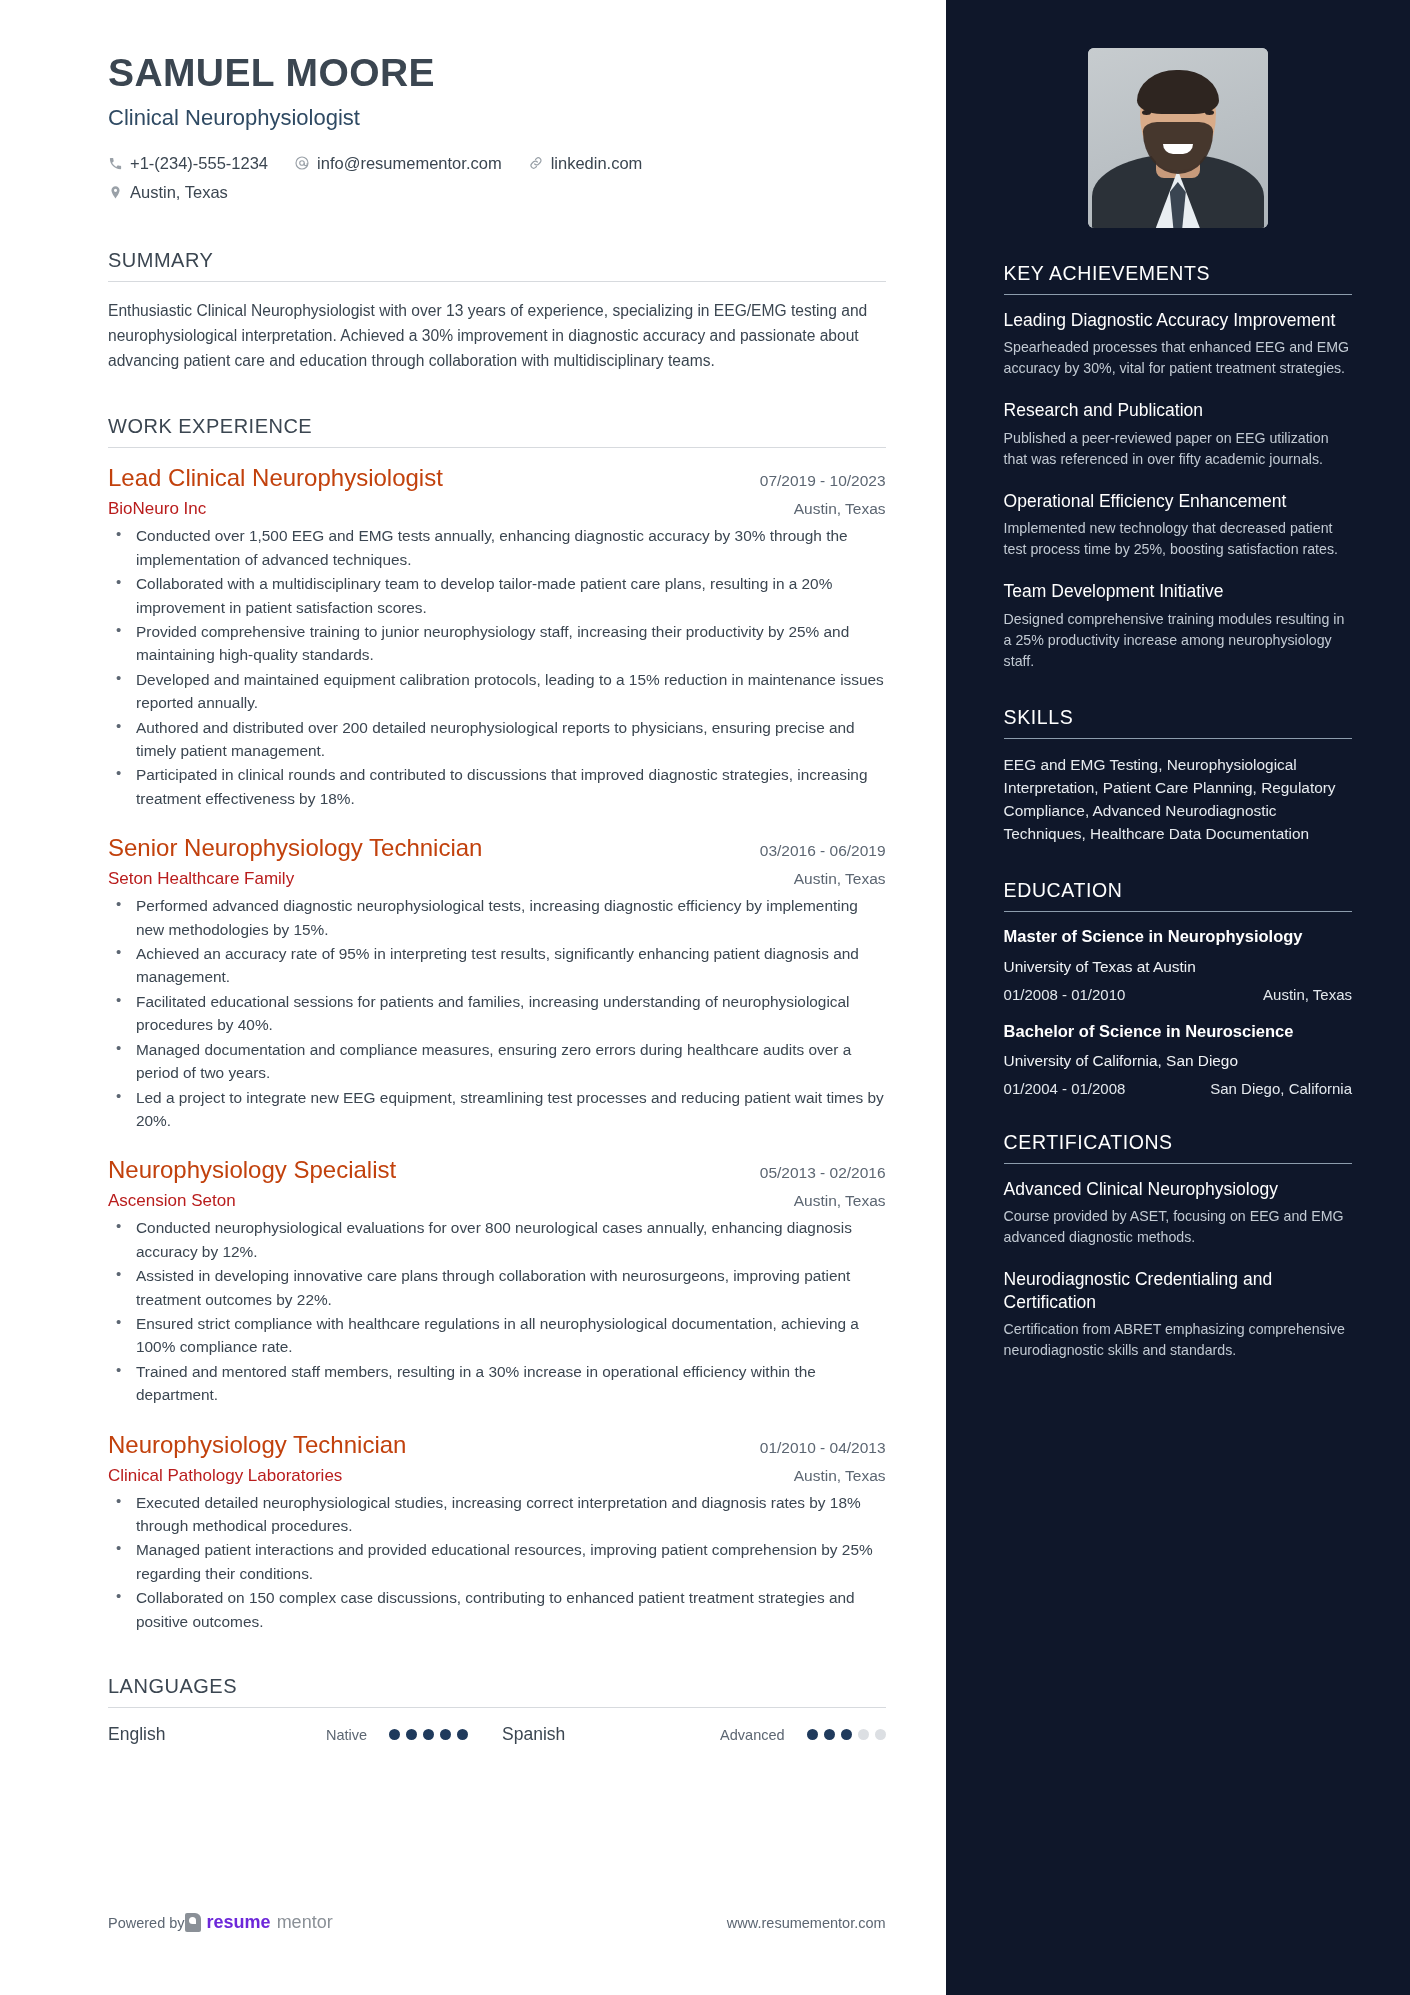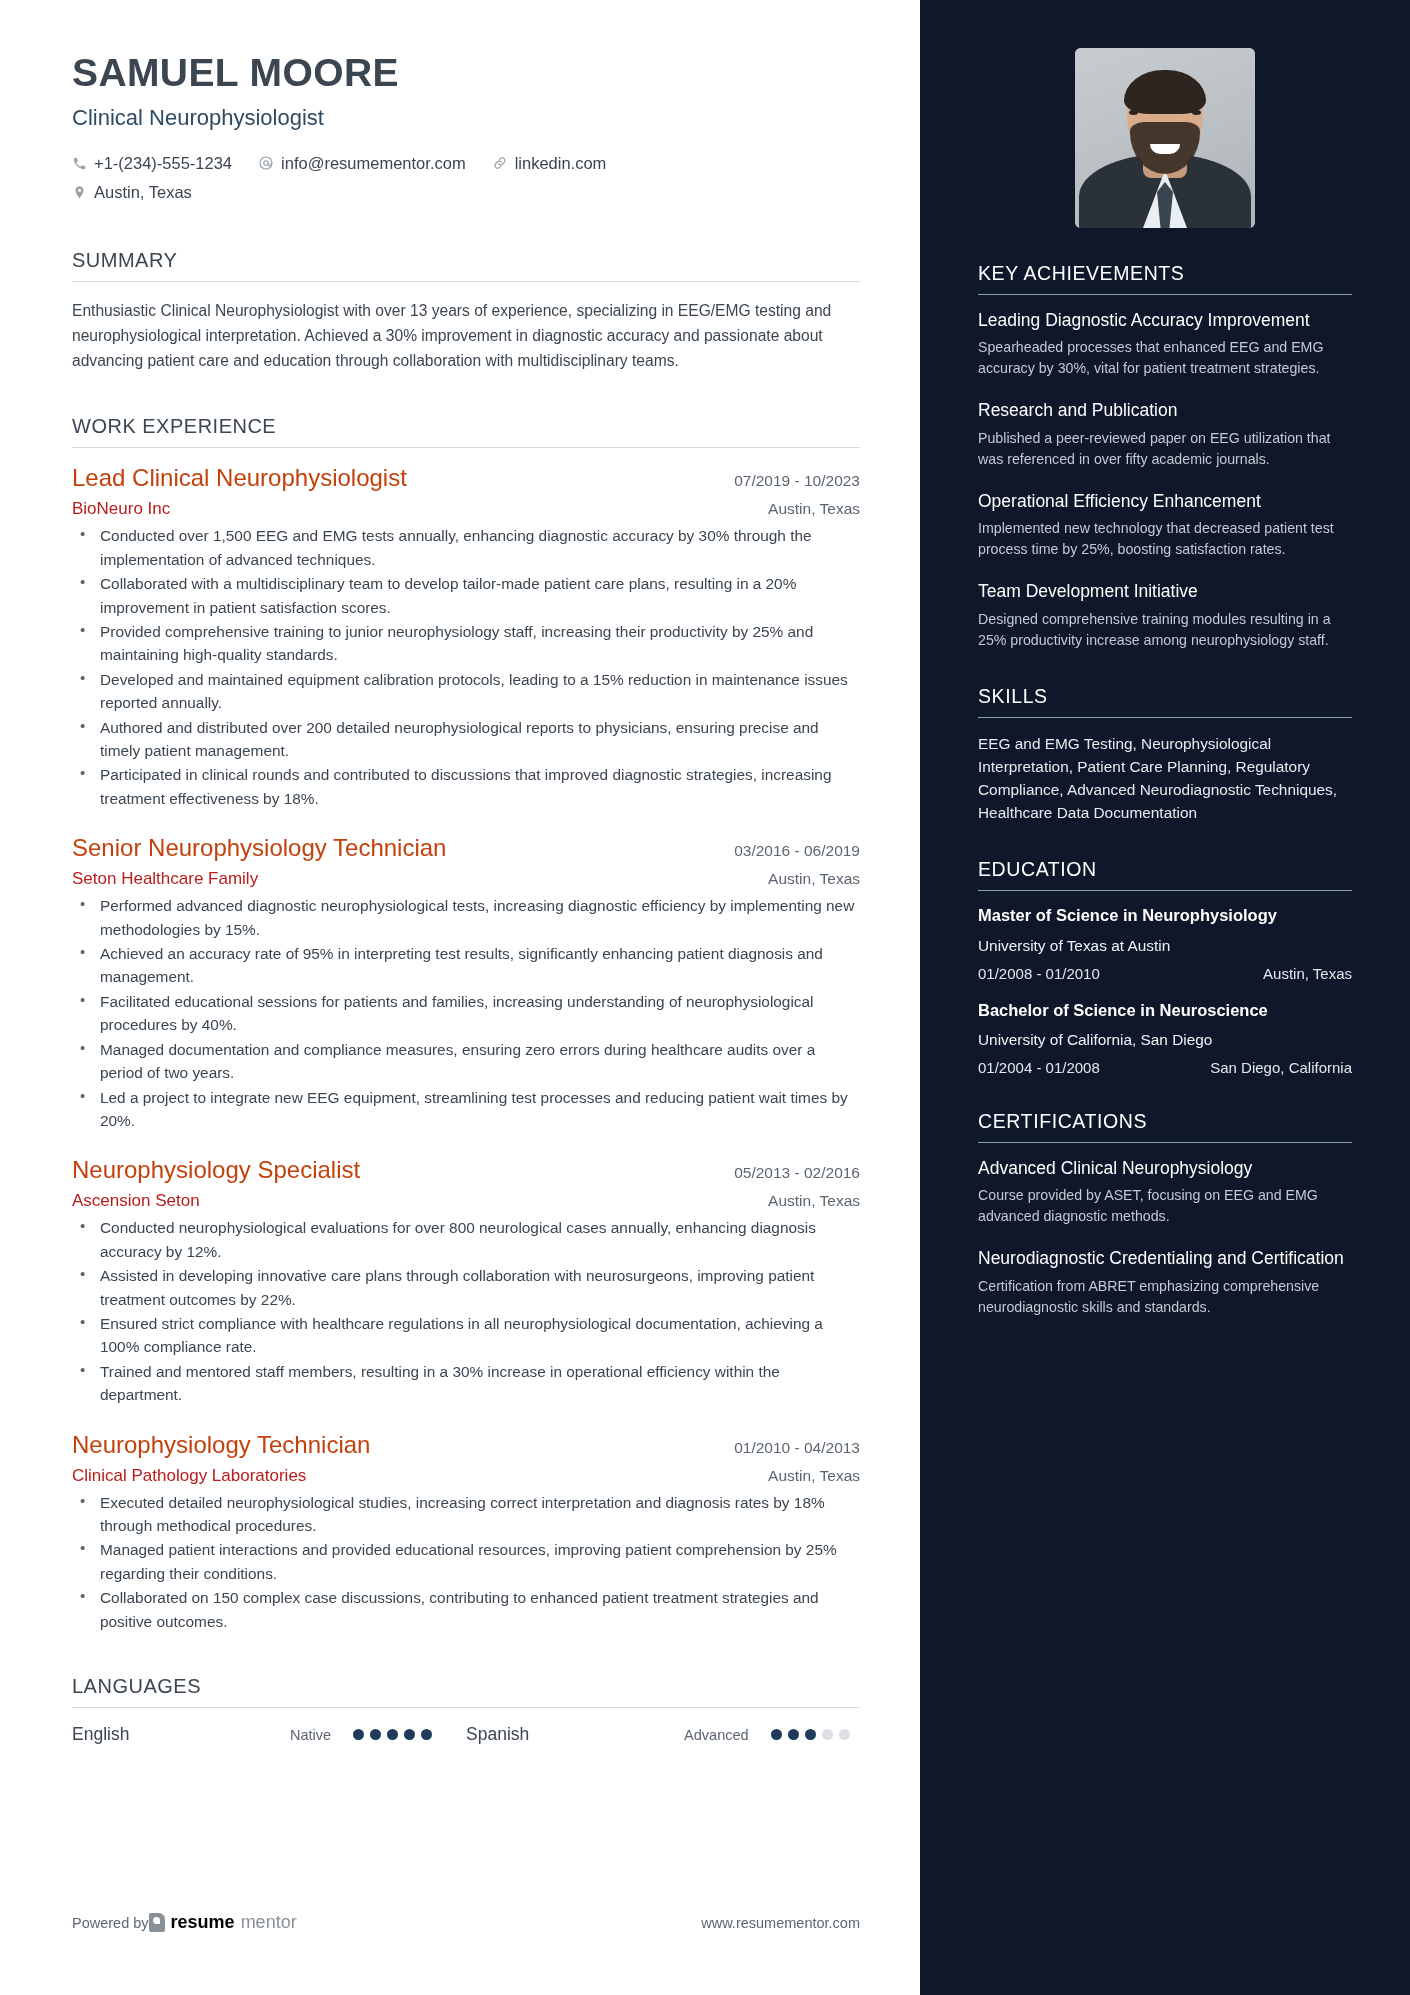--- a/index.html
+++ b/index.html
@@ -17,20 +17,21 @@
     display: flex;
     background: #ffffff;
     overflow: hidden;
   }
 
   
   .main-col {
     width: 920px;
     padding: 52px 60px 0 72px;
     position: relative;
+    margin-left: 36px;
   }
 
   .name {
     font-size: 39px;
     font-weight: bold;
     letter-spacing: 0.4px;
     color: #3b4651;
     line-height: 1.1;
     margin-bottom: 10px;
   }
@@ -161,21 +162,21 @@
     position: relative;
   }
   .brand-mark::after {
     content: "";
     position: absolute;
     left: 4px; top: 4px;
     width: 7px; height: 7px;
     background: #ffffff;
     border-radius: 50% 50% 0 50%;
   }
-  .brand-a { color: #000000; font-weight: bold; }
+  .brand-a { color: #6d28d9; font-weight: bold; }
   .brand-b { color: #8a9097; }
 
   
   .side-col {
     width: 490px;
     background: #0f172a;
     padding: 0 58px 0 58px;
     color: #ffffff;
     position: relative;
   }

